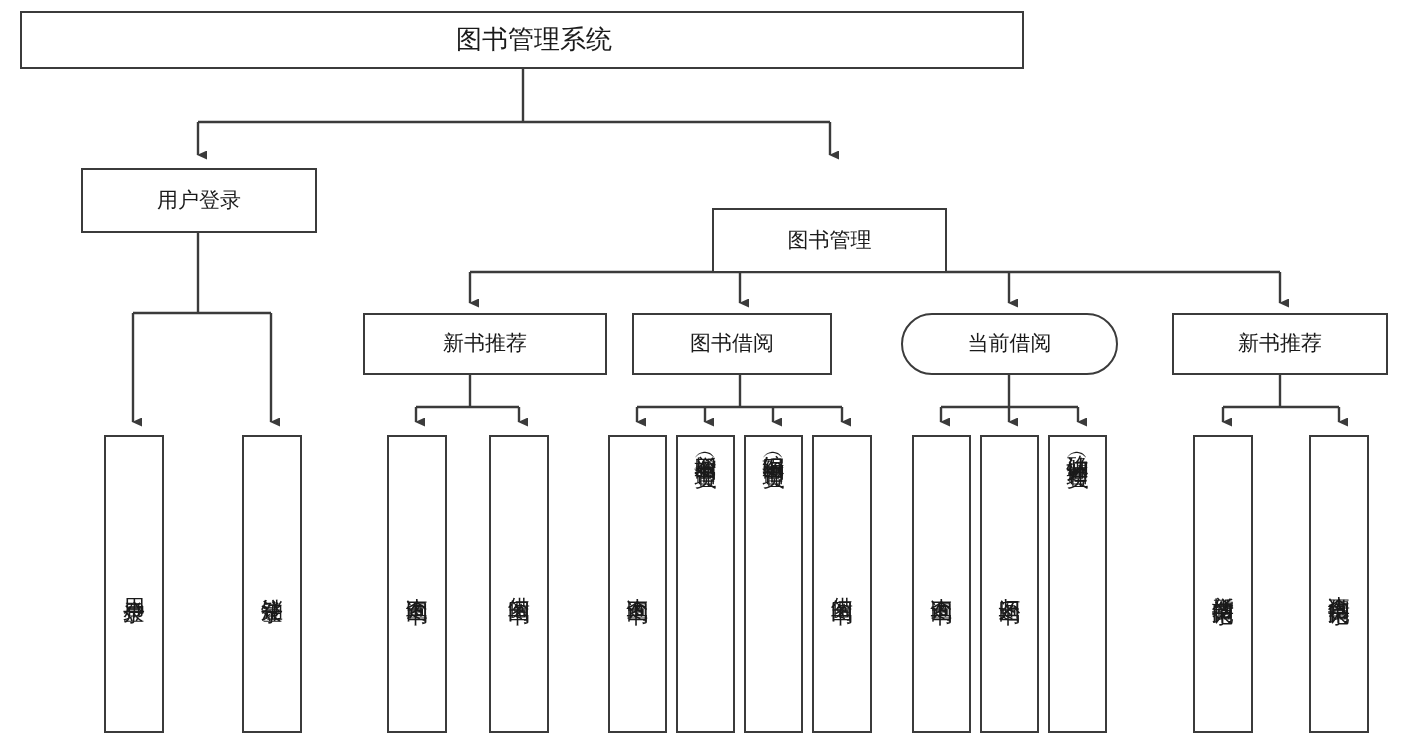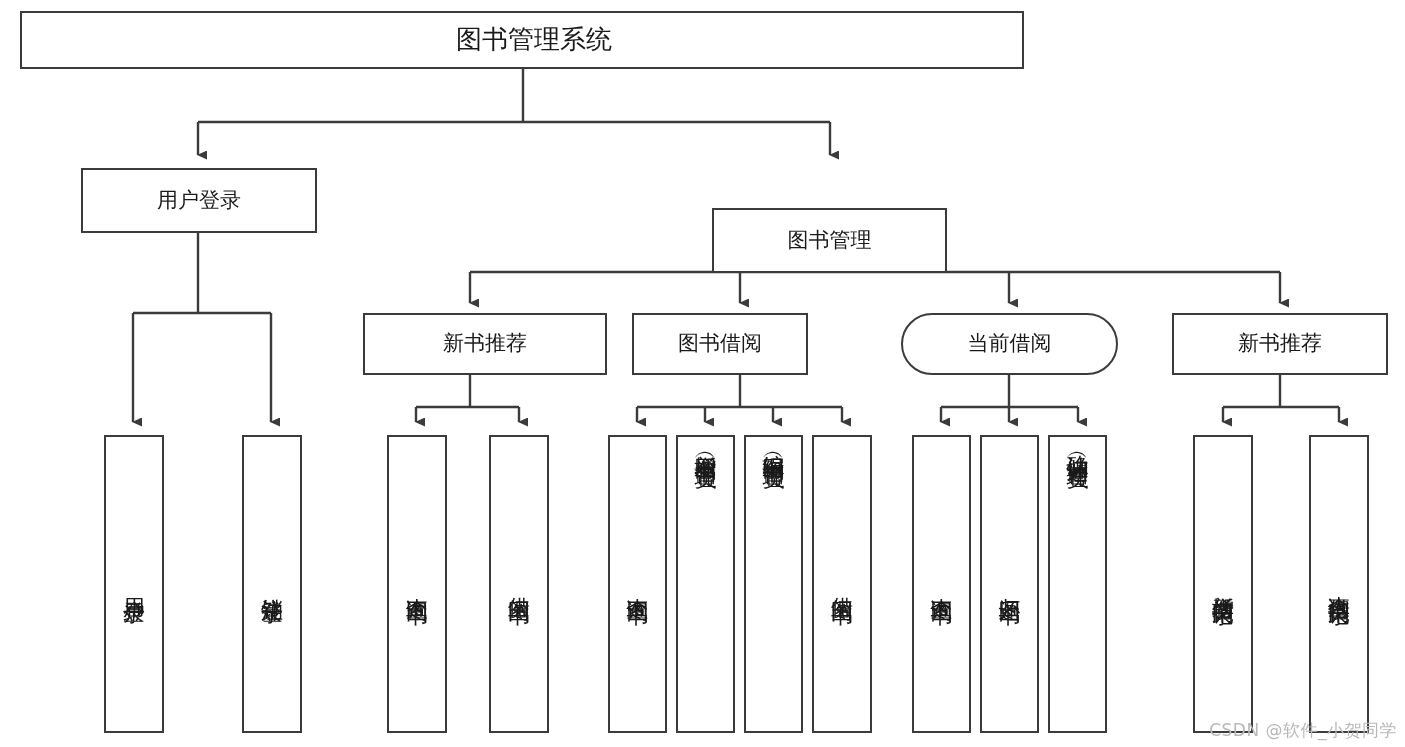--- a/index.html
+++ b/index.html
@@ -139,21 +139,21 @@
   <div class="node horiz" style="left:81px; top:168px; width:236px; height:65px;">
     <span class="label">用户登录</span>
   </div>
   <div class="node horiz" style="left:712px; top:168px; width:235px; height:65px;margin-top:40px;">
     <span class="label">图书管理</span>
   </div>
 
   <div class="node horiz" style="left:363px; top:313px; width:244px; height:62px;">
     <span class="label">新书推荐</span>
   </div>
-  <div class="node horiz" style="left:632px; top:313px; width:176px; height:62px;">
+  <div class="node horiz" style="left:632px; top:313px; width:200px; height:62px;">
     <span class="label">图书借阅</span>
   </div>
   <div class="node horiz" style="left:901px; top:313px; width:217px; height:62px;border-radius:31px;">
     <span class="label">当前借阅</span>
   </div>
   <div class="node horiz" style="left:1172px; top:313px; width:216px; height:62px;">
     <span class="label">新书推荐</span>
   </div>
 
   <div class="node vert centered" style="left:104px; top:435px; width:60px; height:298px;">
@@ -193,15 +193,14 @@
     <span class="label">确认归还（管理员）</span>
   </div>
 
   <div class="node vert centered" style="left:1193px; top:435px; width:60px; height:298px;">
     <span class="label">新增借阅记录</span>
   </div>
   <div class="node vert centered" style="left:1309px; top:435px; width:60px; height:298px;">
     <span class="label">查询借阅记录</span>
   </div>
 
-  <div class="watermark">CSDN @软件_小贺同学</div>
 
 </div>
 
 </body></html>

